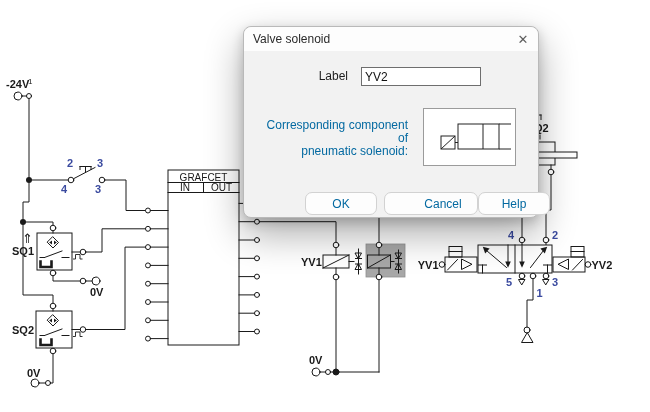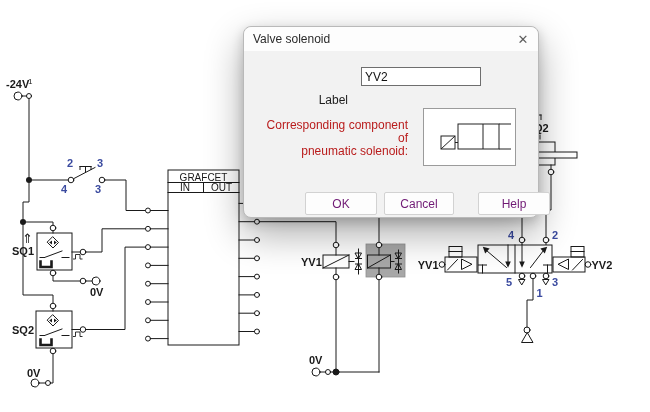--- a/index.html
+++ b/index.html
@@ -12,33 +12,33 @@
   
   .dialog{position:absolute;left:243px;top:26px;width:294px;height:190px;background:#f2f2f2;
           border:1px solid #b9b9b9;border-radius:8px;
           box-shadow:0 16px 38px rgba(0,0,0,.33), 0 4px 12px rgba(0,0,0,.18);}
   .titlebar{height:24px;background:#fdfdfd;border-radius:8px 8px 0 0;display:flex;
             align-items:center;padding:0 0 0 9px;}
   .title{font-size:12px;color:#2b2b2b;flex:1;}
   .close-btn{width:30px;height:22px;display:flex;align-items:center;justify-content:center;
              color:#5f5f5f;font-size:13px;cursor:default;border-radius:5px;}
   .label-caption{position:absolute;left:60px;top:42px;width:44px;text-align:right;
-                 font-size:12px;color:#1d1d1d;margin-top:24px;}
+                 font-size:12px;color:#1d1d1d;}
   .label-input{position:absolute;left:117px;top:40px;width:112px;height:15px;background:#fff;
                border:1px solid #6e6e6e;font-size:12px;color:#111;padding:1px 3px;
                font-family:"Liberation Sans", sans-serif;}
   .component-caption{position:absolute;left:10px;top:92px;width:154px;text-align:right;
-                     font-size:12px;color:#b91c1c;line-height:13px;}
+                     font-size:12px;color:#0369a1;line-height:13px;}
   .preview{position:absolute;left:179px;top:81px;width:91px;height:56px;background:#fff;
            border:1px solid #9b9b9b;}
   .btn{position:absolute;top:165px;height:21px;background:#fdfdfd;border:1px solid #d2d2d2;
-       border-radius:2px;font-size:12px;color:#701a75;display:flex;align-items:center;
+       border-radius:7px;font-size:12px;color:#0369a1;display:flex;align-items:center;
        justify-content:center;cursor:default;}
   .btn-ok{left:61px;width:70px;}
-  .btn-cancel{left:140px;width:68px;}
+  .btn-cancel{left:140px;width:68px;padding-left:24px;}
   .btn-help{left:234px;width:70px;}
 </style>
 </head>
 <body>
 
 <svg width="650" height="412" viewBox="0 0 650 412" style="position:absolute;left:0;top:0;" stroke-linecap="square" fill="none">
 
   <g stroke="#1a1a1a">
     <text class="lbl" x="6" y="88" stroke="none">-24V</text>
     <text x="28" y="84" stroke="none" style="font-size:8px;fill:#1a1a1a;">1</text>

